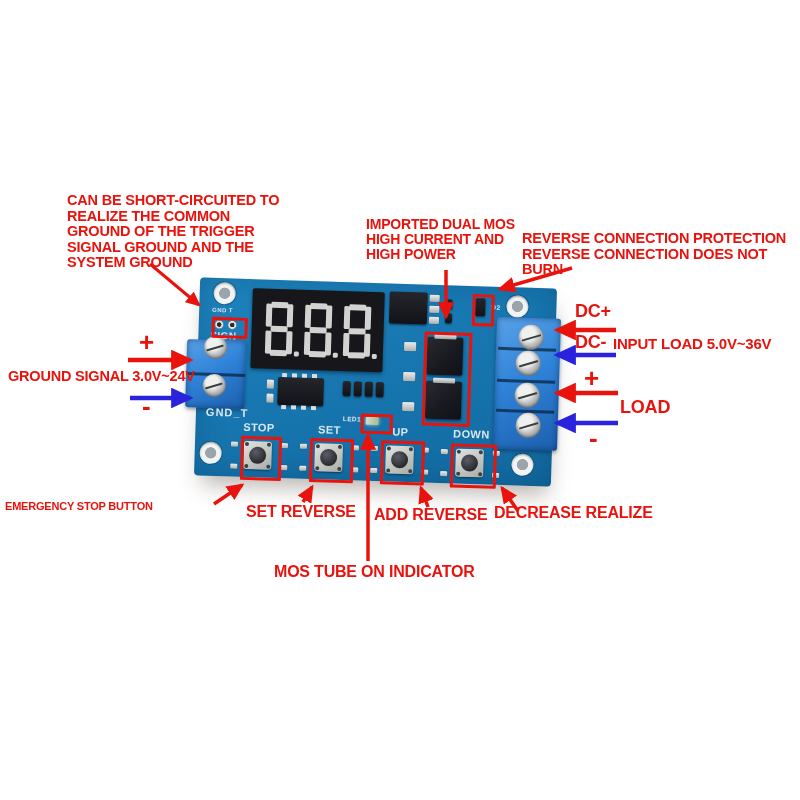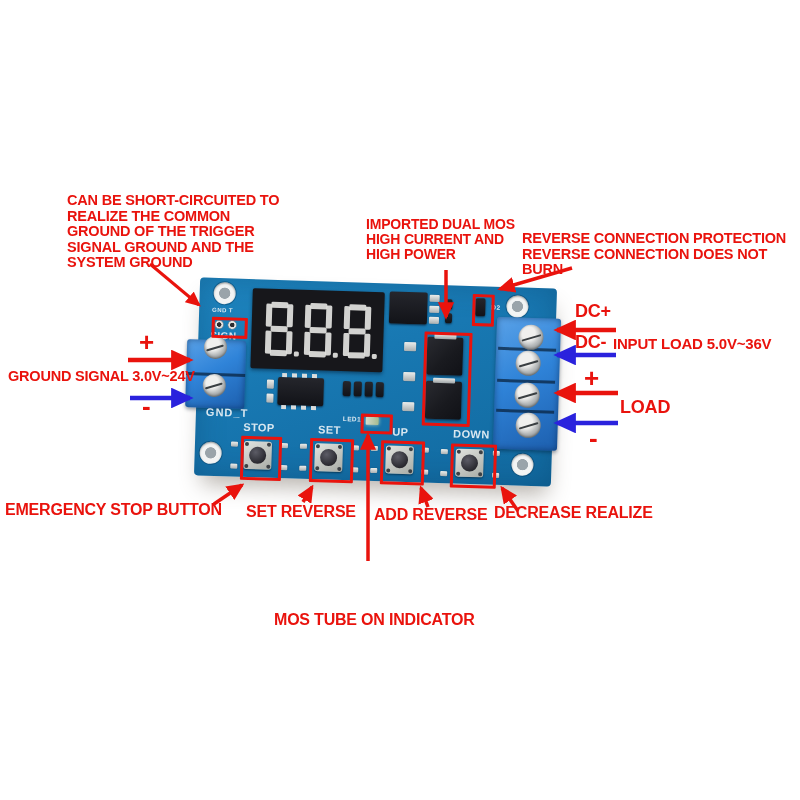--- a/index.html
+++ b/index.html
@@ -84,25 +84,25 @@
   .a-rev{left:522px;top:231px;font-size:14.5px;line-height:15.5px;width:280px;}
   .a-dcp{left:575px;top:302px;font-size:18px;}
   .a-dcm{left:575px;top:333px;font-size:18px;}
   .a-inp{left:613px;top:336px;font-size:15px;}
   .a-plusr{left:584px;top:364px;font-size:26px;}
   .a-load{left:620px;top:398px;font-size:18px;}
   .a-minusr{left:589px;top:424px;font-size:26px;}
   .a-plusl{left:139px;top:328px;font-size:26px;}
   .a-trig{left:8px;top:369px;font-size:14.5px;}
   .a-minusl{left:142px;top:392px;font-size:26px;}
-  .a-emg{left:5px;top:501px;font-size:16px;}
+  .a-emg{left:5px;top:501px;font-size:11px;}
   .a-set{left:246px;top:503px;font-size:16px;}
   .a-add{left:374px;top:506px;font-size:16px;}
   .a-dec{left:494px;top:504px;font-size:16px;}
-  .a-mosind{left:274px;top:563px;font-size:16px;margin-top:48px;}
+  .a-mosind{left:274px;top:563px;font-size:16px;}
 </style>
 </head>
 <body>
 
 <div class="canvas">
 
   <div class="board">
 
     <div class="hole" style="left:14px;top:4px"></div>
     <div class="hole" style="left:307px;top:8px"></div>

